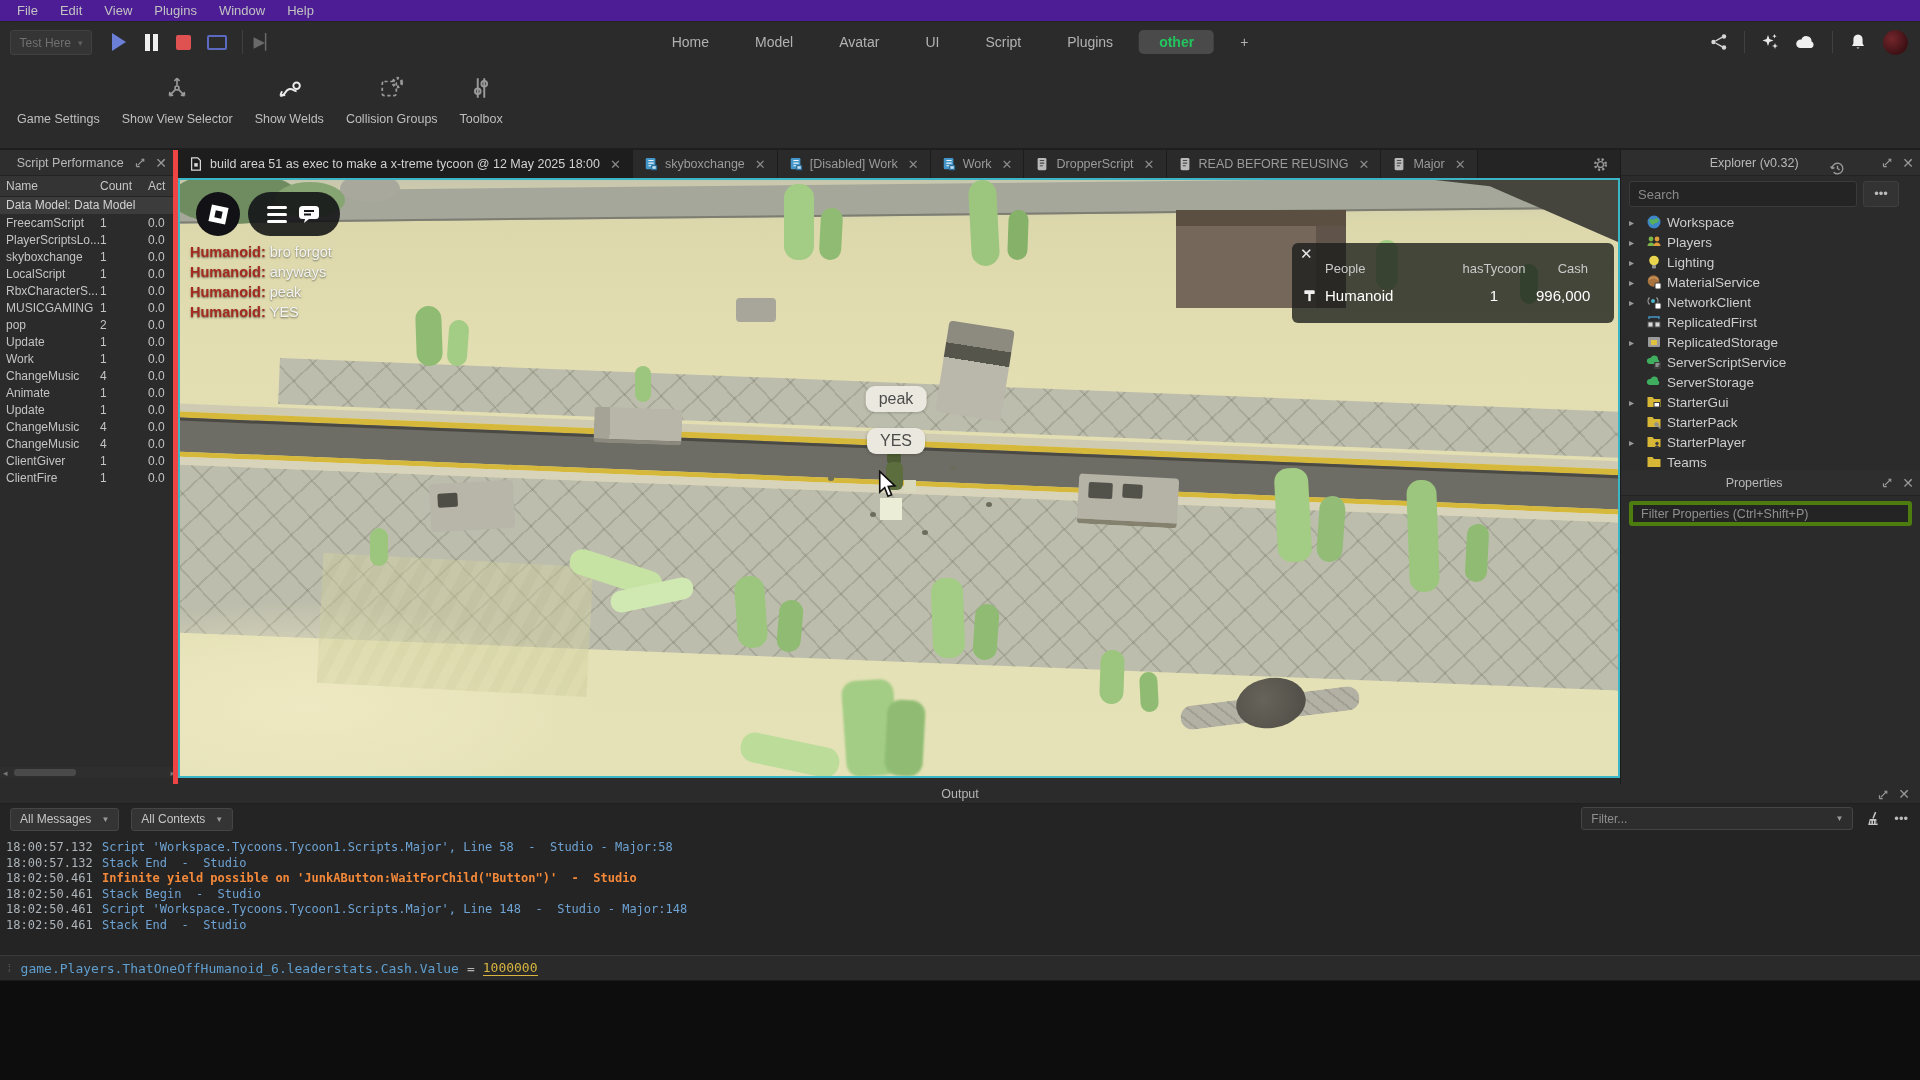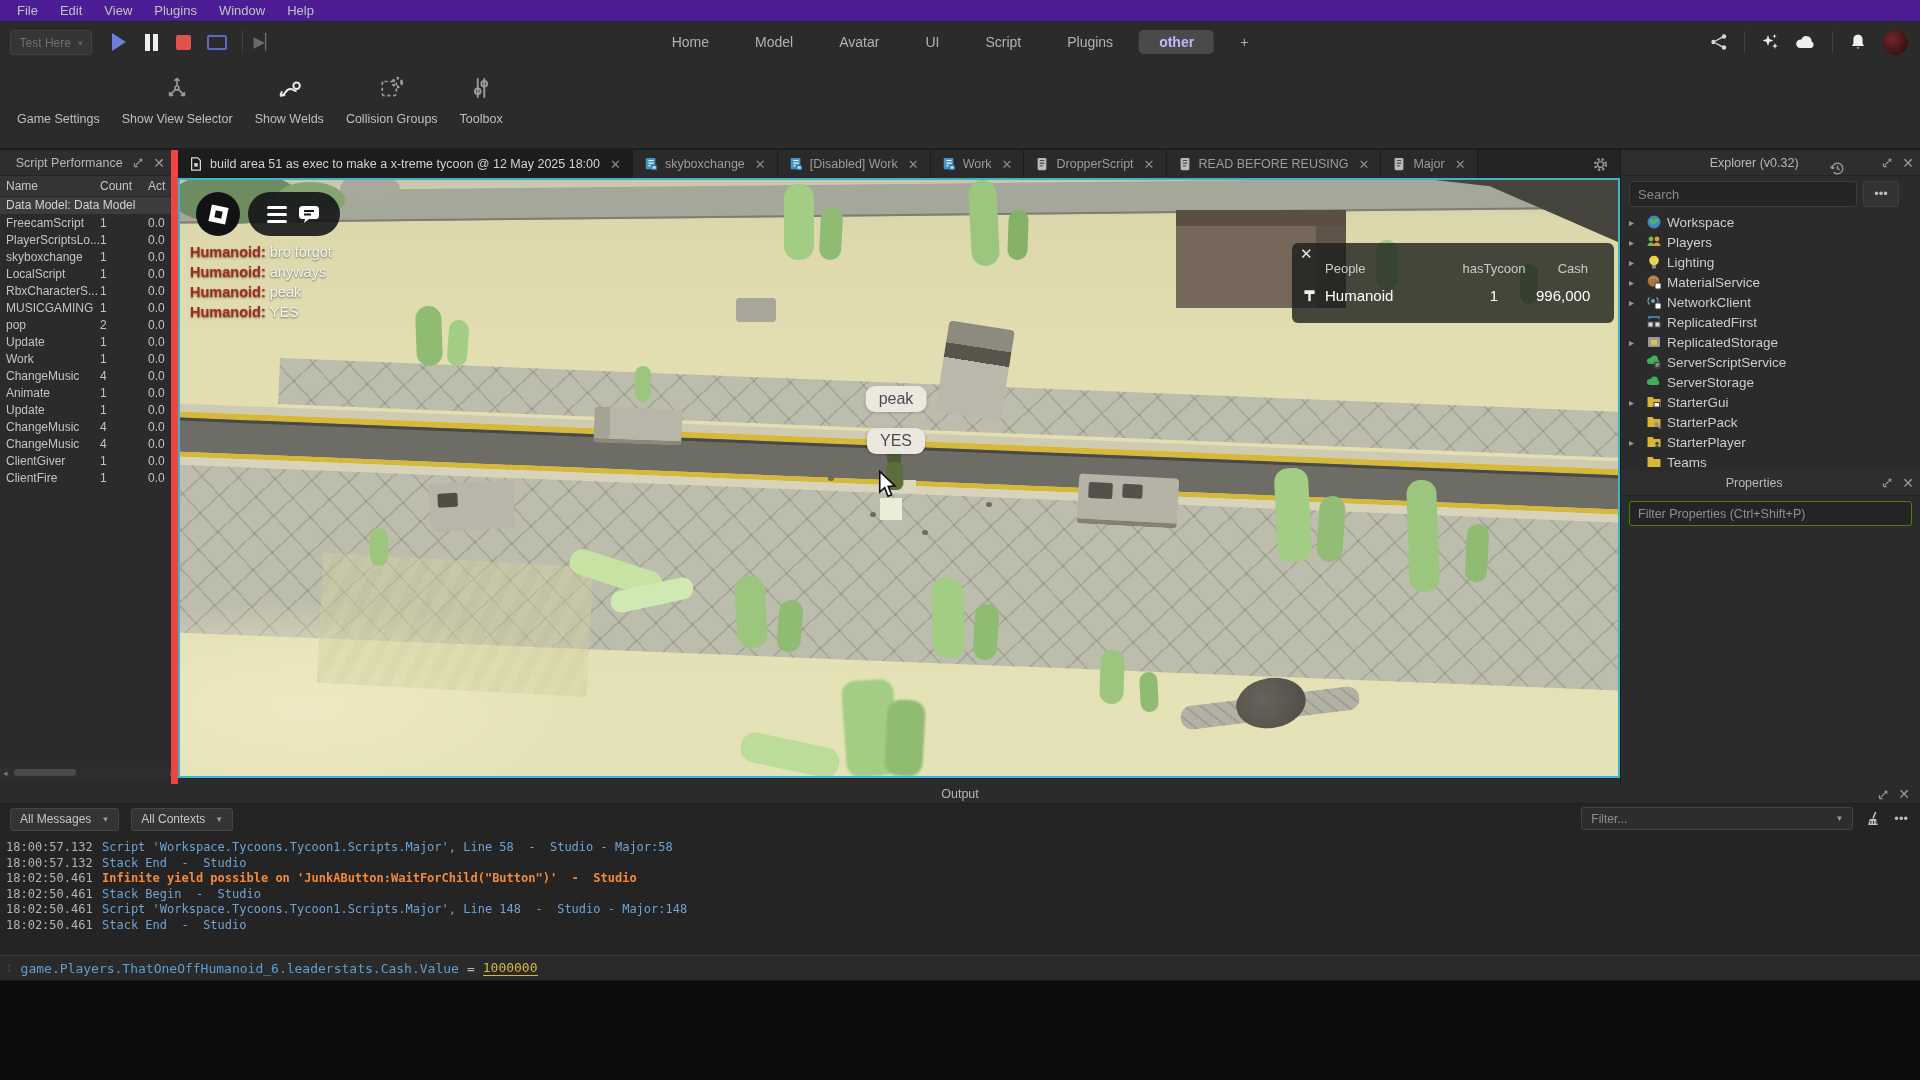--- a/index.html
+++ b/index.html
@@ -16,30 +16,30 @@
 #testhere .car{font-size:9px;color:#606060}
 .pbtn{position:absolute;top:10px;width:22px;height:20px;display:flex;align-items:center;justify-content:center}
 #play-tri{width:0;height:0;border-left:14px solid #6b7fd7;border-top:9px solid transparent;border-bottom:9px solid transparent}
 .pausebar{width:5px;height:17px;background:#f0f0f0;display:inline-block}
 #stop-sq{width:15px;height:15px;background:#e05252;border-radius:2px}
 #vpic{width:20px;height:15px;border:2px solid #5b6ac0;border-radius:2px}
 .tdiv{position:absolute;top:8px;width:1px;height:24px;background:#404040}
 #skipic{color:#6a6a6a;font-size:15px}
 #ribbontabs{position:absolute;left:50%;top:0;transform:translateX(-50%);height:40px;display:flex;align-items:center;gap:6px}
 .rtab{font-size:14px;color:#b2b2b2;padding:4px 20px;border-radius:5px;white-space:nowrap}
-.rtab.active{background:#4a4a4a;color:#c4b5fd;font-weight:bold}
+.rtab.active{background:#4a4a4a;color:#22c55e;font-weight:bold}
 #topicons{position:absolute;right:12px;top:0;height:40px;display:flex;align-items:center;gap:15px}
 #avatar-c{width:25px;height:25px;border-radius:50%;background:radial-gradient(circle at 35% 35%,#73262c,#3d1114 70%)}
 
 #ribbon{left:0;top:62px;width:1920px;height:88px;background:#2b2b2b;border-bottom:2px solid #1e1e1e;display:flex;align-items:flex-start;padding-left:6px}
 .tool{display:flex;flex-direction:column;align-items:center;padding:13px 11px 0;gap:11px;color:#bfbfbf;font-size:12.5px;white-space:nowrap}
 .tool svg *{stroke:#9a9a9a}
 .tool.active svg *{stroke:#ececec}
 
-#spanel{left:0;top:150px;width:178px;height:634px;background:#2b2b2b;border-right:7px solid #ef4444;overflow:hidden}
+#spanel{left:0;top:150px;width:178px;height:634px;background:#2b2b2b;border-right:5px solid #ef4444;overflow:hidden}
 .phead{height:26px;display:flex;align-items:center;background:#2e2e2e;border-bottom:1px solid #232323;padding:0 6px}
 .phead .ttl{flex:1;text-align:center;font-size:12.5px;color:#b8b8b8;overflow:hidden;white-space:nowrap}
 .hico{display:flex;align-items:center;gap:8px;color:#9a9a9a}
 .hico .x{font-size:14px;line-height:1}
 #spcols{display:flex;height:21px;align-items:center;background:#343434;border-bottom:1px solid #252525;font-size:12px;color:#c5c5c5}
 #spcols .c1{width:100px;padding-left:6px}#spcols .c2{width:48px}#spcols .c3{flex:1}
 #spsection{height:17px;line-height:17px;background:#3c3c3c;font-size:12px;color:#d2d2d2;padding-left:6px;white-space:nowrap}
 .sprow{display:flex;height:17px;align-items:center;font-size:12px;color:#c4c4c4;white-space:nowrap}
 .sprow .c1{width:100px;padding-left:6px;overflow:hidden}.sprow .c2{width:48px}.sprow .c3{flex:1}
 #sphscroll{position:absolute;left:0;bottom:6px;width:178px;height:11px;display:flex;align-items:center;background:#2e2e2e;color:#777;font-size:9px}
@@ -86,21 +86,21 @@
 #exsearch input::placeholder{color:#8a8a8a}
 #hist{position:absolute;left:208px;top:10px;color:#9a9a9a}
 #exdots{width:36px;height:26px;background:#333;border:1px solid #3f3f3f;border-radius:3px;color:#bbb;text-align:center;line-height:24px;font-size:13px}
 .trow{display:flex;align-items:center;height:20px;padding-left:8px;font-size:13.5px;color:#cdcdcd;gap:5px;white-space:nowrap}
 .trow .arr{width:12px;font-size:10px;color:#9a9a9a}
 .trow.noarrow .arr{visibility:hidden}
 .ticon{width:16px;height:16px}
 
 #properties{left:1620px;top:470px;width:300px;height:314px;background:#2b2b2b;border-left:1px solid #1b1b1b}
 #propfilter{margin:5px 8px}
-#propfilter input{width:100%;height:25px;background:#242424;border:1px solid #4d7c0f;border-radius:3px;color:#9a9a9a;font-size:12.5px;padding:0 8px;font-family:"Liberation Sans",sans-serif;outline:none}
+#propfilter input{width:100%;height:25px;background:#242424;border:4px solid #4d7c0f;border-radius:3px;color:#9a9a9a;font-size:12.5px;padding:0 8px;font-family:"Liberation Sans",sans-serif;outline:none}
 #propfilter input::placeholder{color:#8f8f8f}
 
 #output{left:0;top:784px;width:1920px;height:171px;background:#242424}
 #outhead{height:20px;background:#2b2b2b;border-bottom:1px solid #202020;position:relative;display:flex;align-items:center;justify-content:center}
 #outhead .ttl{font-size:12.5px;color:#b5b5b5}
 #outhead .hico{position:absolute;right:10px;top:3px}
 #outctrl{height:30px;display:flex;align-items:center;padding:0 10px;gap:12px;position:relative}
 .drop{height:23px;background:#343434;border:1px solid #454545;border-radius:3px;color:#c6c6c6;font-size:12px;display:flex;align-items:center;gap:10px;padding:0 9px}
 .drop .car,#filterdrop .car{font-size:8px;color:#9a9a9a}
 #outright{position:absolute;right:12px;top:3px;display:flex;align-items:center;gap:12px}

